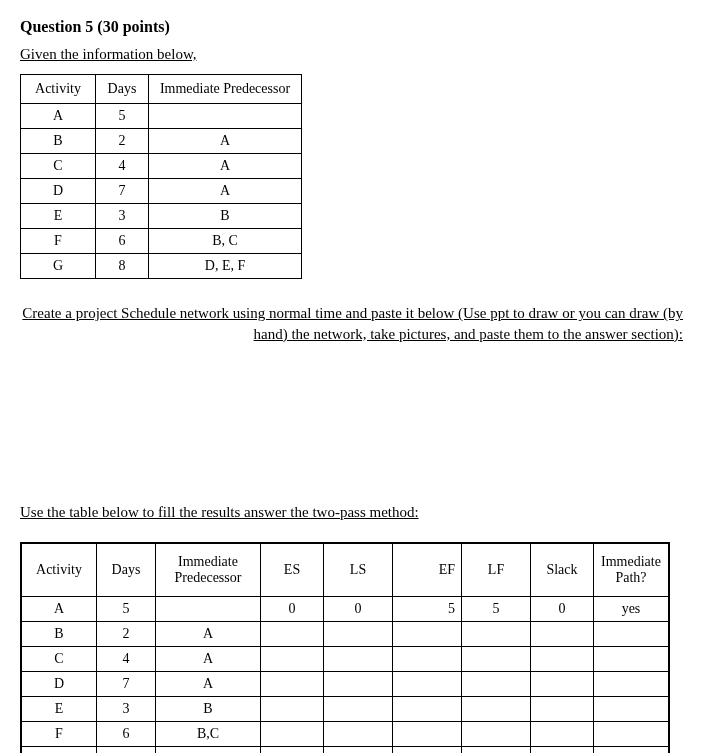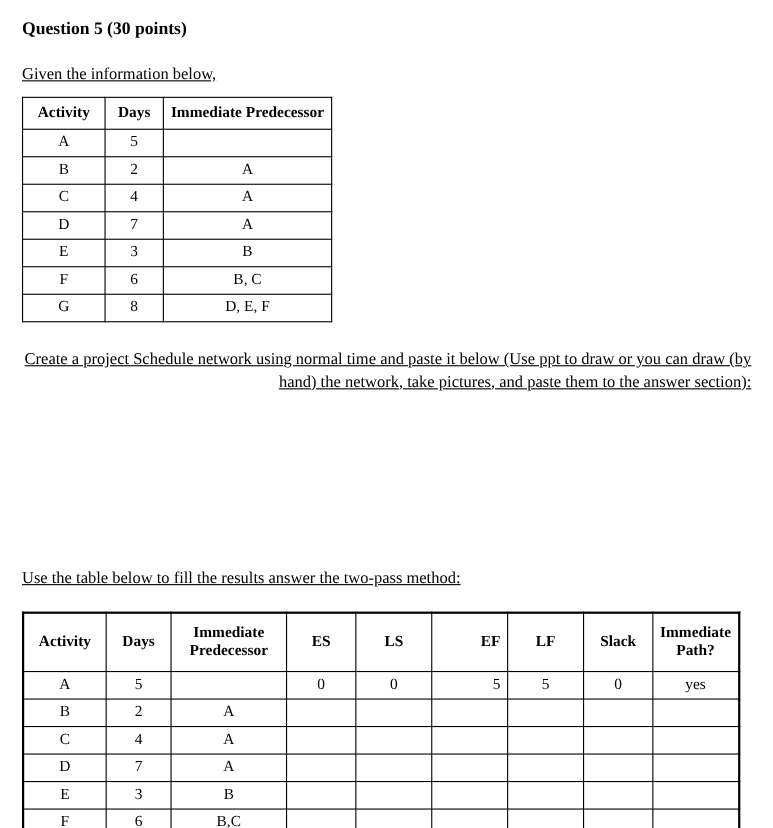--- a/index.html
+++ b/index.html
@@ -8,38 +8,38 @@
     color: #000;
     background: #fff;
     margin: 0;
     padding: 18px 20px;
     width: 703px;
     box-sizing: border-box;
   }
   .q-title {
     font-weight: bold;
     font-size: 16px;
-    margin-bottom: 22px;
+    margin-bottom: 8px;
   }
   .para {
     margin: 8px 0 10px 0;
     line-height: 1.35;
     text-decoration: underline;
   }
   table {
     border-collapse: collapse;
   }
   th, td {
     border: 1.5px solid #000;
     text-align: center;
     font-size: 14px;
     padding: 3px 6px;
   }
   th {
-    font-weight: bold;
+    font-weight: normal;
     margin-top: 26px;
   }
   
   .tbl1 th:nth-child(1), .tbl1 td:nth-child(1) { width: 62px; }
   .tbl1 th:nth-child(2), .tbl1 td:nth-child(2) { width: 40px; }
   .tbl1 th:nth-child(3), .tbl1 td:nth-child(3) { width: 140px; }
   .tbl1 th { padding-top:6px; padding-bottom:6px; }
   .tbl1 td { height: 18px; }
 
   .gap-lg { height: 140px; }

